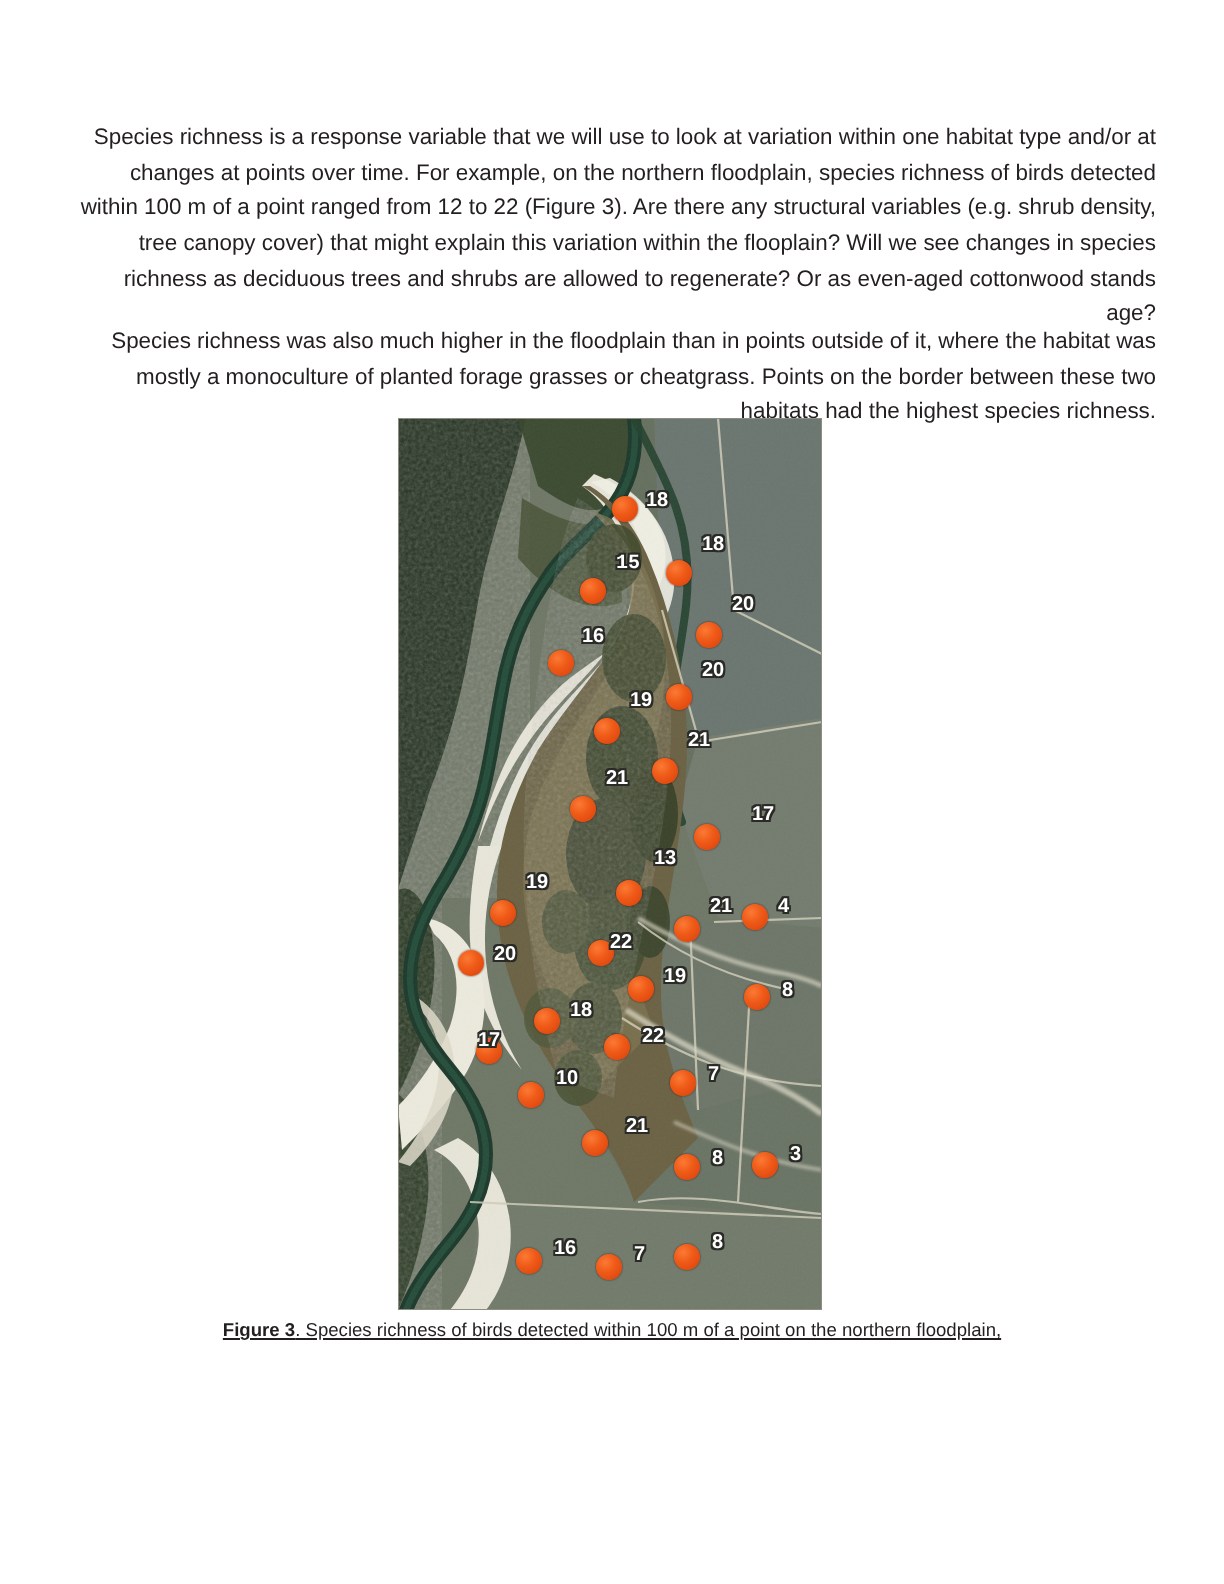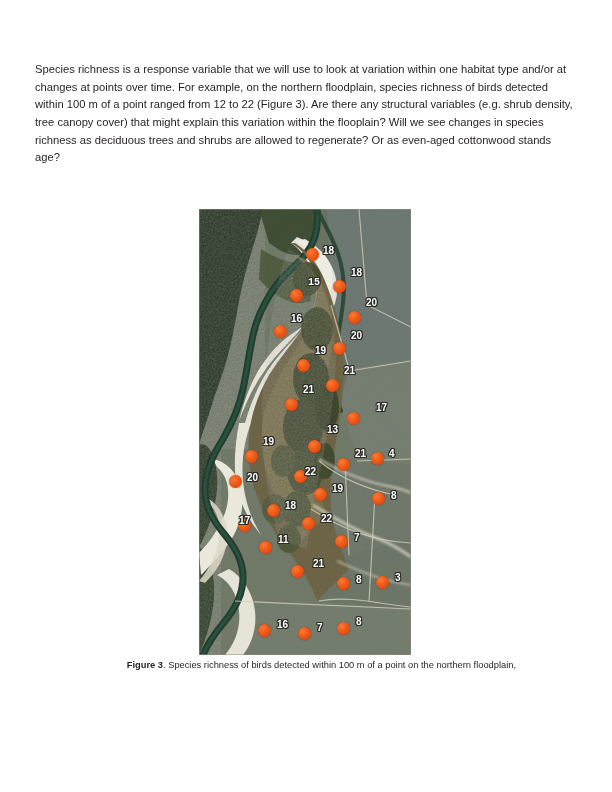--- a/index.html
+++ b/index.html
@@ -6,21 +6,21 @@
   body{
     width:612px;height:792px;background:#ffffff;
     font-family:"Liberation Sans", sans-serif;
     color:#1a1a1a;overflow:hidden;position:relative;
   }
   .page{position:relative;width:612px;height:792px;}
 
   .body-text{
     position:absolute;left:35px;width:543px;
     font-size:11.2px;line-height:17.6px;color:#231f20;
-    text-align:left;
+    text-align:right;
   }
   #para1{top:50px;}
   #para2{top:152px;}
 
   
   .figure{position:absolute;left:199px;top:209px;width:212px;height:446px;border-radius:21px;}
   .map{
     position:absolute;inset:0;overflow:hidden;
     background:#6b7463;
   }
@@ -34,30 +34,31 @@
   .lbl{position:absolute;font-size:10px;font-weight:700;color:#ffffff;
        line-height:10px;white-space:nowrap;
        text-shadow:
         -1px -1px 0 #2a2a26, 1px -1px 0 #2a2a26,
         -1px  1px 0 #2a2a26, 1px  1px 0 #2a2a26,
          0   -1px 0 #2a2a26, 0    1px 0 #2a2a26,
         -1px  0   0 #2a2a26, 1px  0   0 #2a2a26;}
 
   .caption{
     position:absolute;left:96px;top:659px;width:420px;
-    font-size:9.3px;line-height:13px;text-align:right;color:#231f20;
+    font-size:9.3px;line-height:13px;text-align:center;color:#231f20;text-decoration:underline;
   }
   .caption b{font-weight:700;}
 </style>
 </head>
 <body>
 
 <div class="page">
 
   <p class="body-text" id="para1">Species richness is a response variable that we will use to look at variation within one habitat type and/or at changes at points over time. For example, on the northern floodplain, species richness of birds detected within 100 m of a point ranged from 12 to 22 (Figure 3).   Are there any structural variables (e.g. shrub density, tree canopy cover) that might explain this variation within the flooplain? Will we see changes in species richness as deciduous trees and shrubs are allowed to regenerate? Or as even-aged cottonwood stands age?</p>
+  <p class="body-text" id="para2">Species richness was also much higher in the floodplain than in points outside of it, where the habitat was mostly a monoculture of planted forage grasses or cheatgrass. Points on the border between these two habitats had the highest species richness.</p>
 
   <div class="figure">
     <div class="map" id="map-canvas">
       <svg width="212" height="446" viewBox="0 0 212 446">
         <defs>
           <filter id="grain">
               <feTurbulence type="fractalNoise" baseFrequency="0.9" numOctaves="3" result="n"></feTurbulence>
               <feColorMatrix in="n" type="saturate" values="0"></feColorMatrix>
               <feComponentTransfer>
                 <feFuncA type="linear" slope="0.30"></feFuncA>
@@ -225,21 +226,21 @@
           <div class="lbl" style="left: 192px; top: 282px;">8</div>
           <div class="pt" style="left: 74px; top: 301px;"></div>
           <div class="lbl" style="left: 86px; top: 292px;">18</div>
           <div class="pt" style="left: 45px; top: 316px;"></div>
           <div class="lbl" style="left: 40px; top: 307px;">17</div>
           <div class="pt" style="left: 109px; top: 314px;"></div>
           <div class="lbl" style="left: 122px; top: 305px;">22</div>
           <div class="pt" style="left: 142px; top: 332px;"></div>
           <div class="lbl" style="left: 155px; top: 324px;">7</div>
           <div class="pt" style="left: 66px; top: 338px;"></div>
-          <div class="lbl" style="left: 79px; top: 326px;">11</div>
+          <div class="lbl" style="left: 79px; top: 326px;">10</div>
           <div class="pt" style="left: 98px; top: 362px;"></div>
           <div class="lbl" style="left: 114px; top: 350px;">21</div>
           <div class="pt" style="left: 144px; top: 374px;"></div>
           <div class="lbl" style="left: 157px; top: 366px;">8</div>
           <div class="pt" style="left: 183px; top: 373px;"></div>
           <div class="lbl" style="left: 196px; top: 364px;">3</div>
           <div class="pt" style="left: 65px; top: 421px;"></div>
           <div class="lbl" style="left: 78px; top: 411px;">16</div>
           <div class="pt" style="left: 105px; top: 424px;"></div>
           <div class="lbl" style="left: 118px; top: 414px;">7</div>

